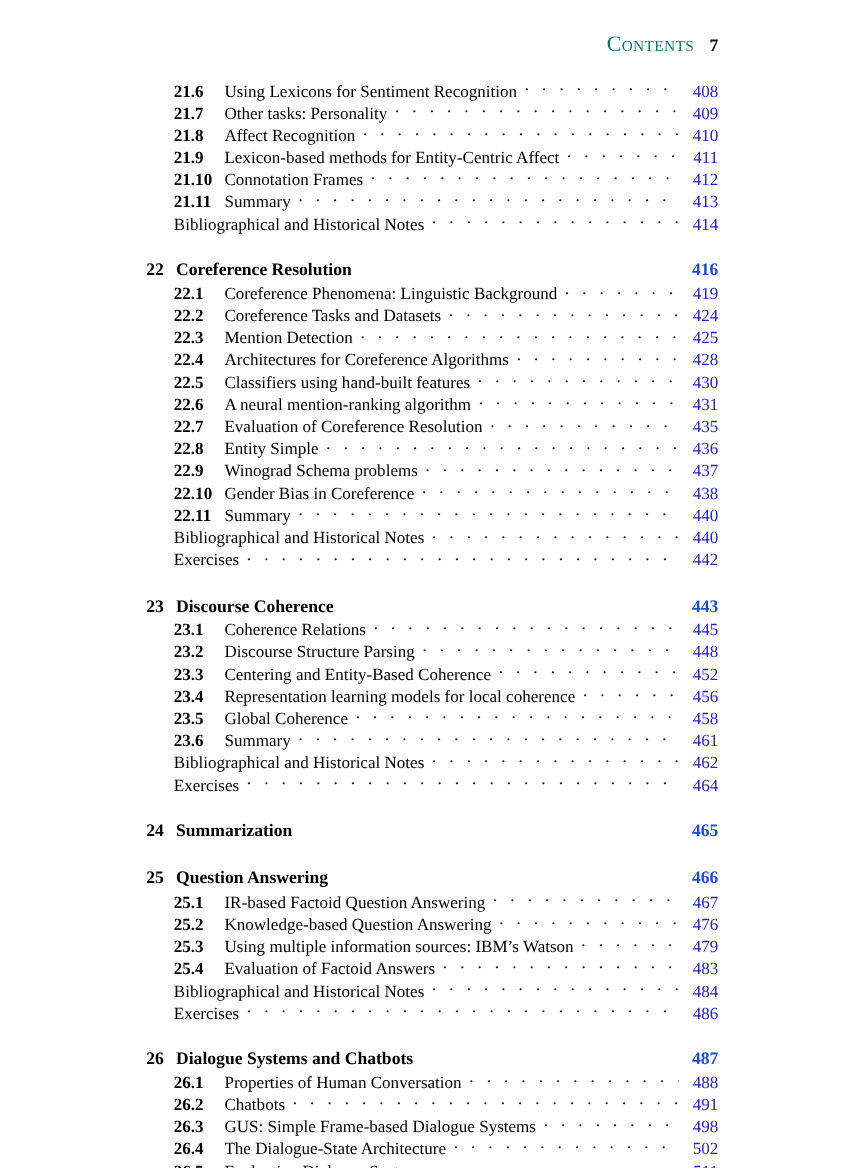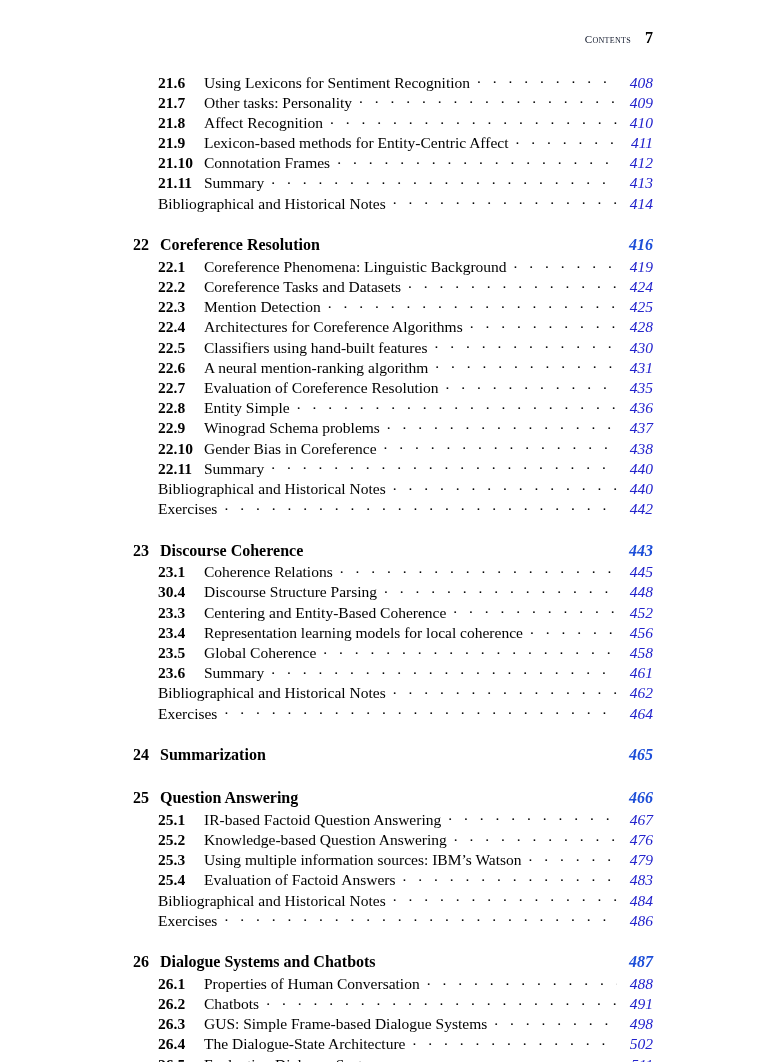--- a/index.html
+++ b/index.html
@@ -27,23 +27,23 @@
   .running-head {
     position: absolute;
     top: 29px;
     left: 114px;
     width: 539px;
     text-align: right;
     white-space: nowrap;
   }
   .running-head .rh-label {
     font-variant: small-caps;
-    font-size: 11px;
+    font-size: 20px;
     letter-spacing: 0.3px;
-    color: #0f172a;
+    color: #0f766e;
   }
   .running-head .rh-folio {
     font-weight: bold;
     font-size: 16px;
     margin-left: 14px;
     color: #000;
   }
 
   
   .toc {
@@ -120,21 +120,20 @@
     font-size: 15.5px;
     color: #000;
     white-space: nowrap;
   }
 
   .folio {
     flex: 0 0 32px;
     text-align: right;
     color: #2222cc;
     font-size: 15.5px;
-    font-style: italic;
   }
   .row.chapter .folio { flex: 0 0 32px; font-size: 16px; }
 </style>
 </head>
 <body>
 
 <div class="page">
 
   <div class="running-head">
     <span class="rh-label">Contents</span><span class="rh-folio">7</span>
@@ -299,21 +298,21 @@
         </div>
         <div class="row section">
           <span class="indent"></span>
           <span class="num">23.1</span>
           <span class="title">Coherence Relations</span>
           <span class="leader"></span>
           <span class="folio">445</span>
         </div>
         <div class="row section">
           <span class="indent"></span>
-          <span class="num">30.4</span>
+          <span class="num">23.2</span>
           <span class="title">Discourse Structure Parsing</span>
           <span class="leader"></span>
           <span class="folio">448</span>
         </div>
         <div class="row section">
           <span class="indent"></span>
           <span class="num">23.3</span>
           <span class="title">Centering and Entity-Based Coherence</span>
           <span class="leader"></span>
           <span class="folio">452</span>

